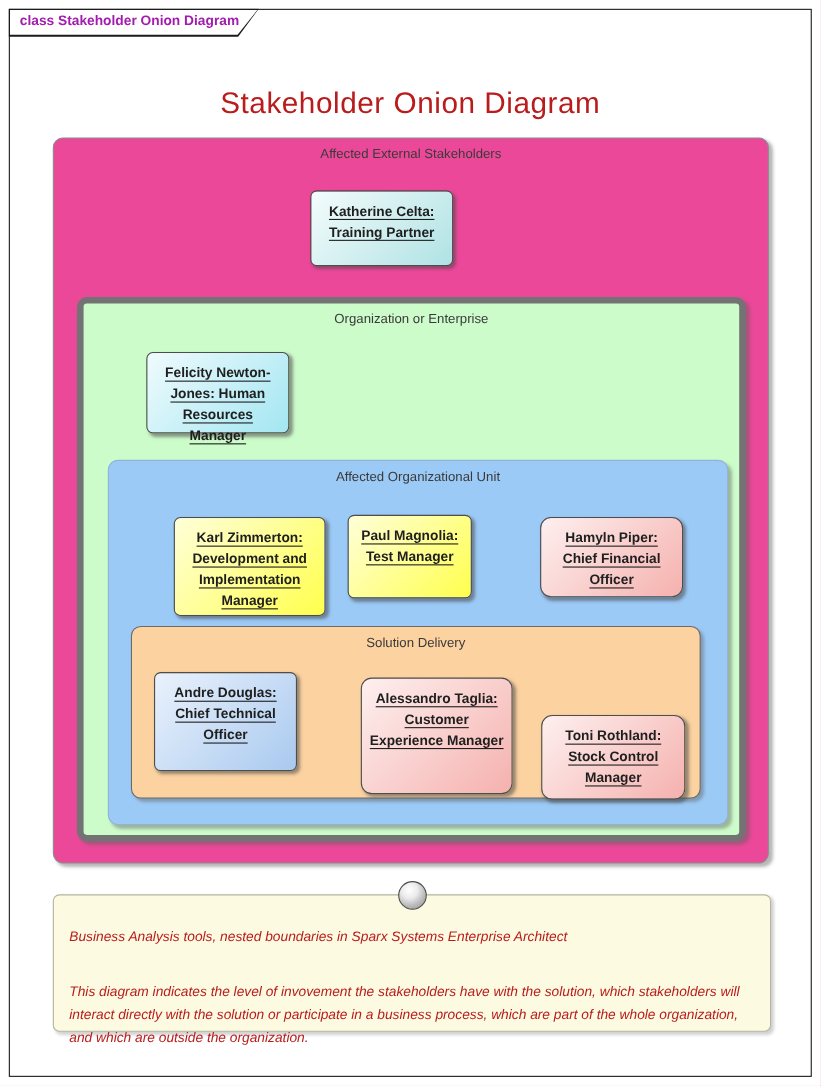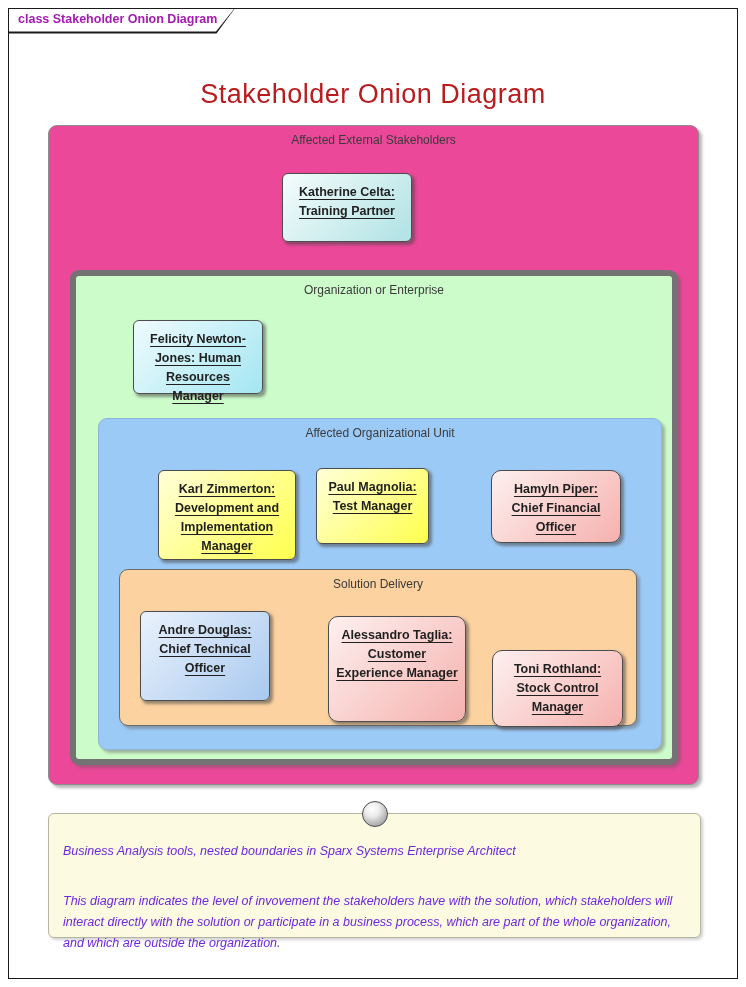--- a/index.html
+++ b/index.html
@@ -78,21 +78,21 @@
   .s-toni       { left:372px; top:44px;  width:131px; height:77px;margin-top:36px; }
 
   
   .note {
     position:absolute; left:39px; top:804px; width:653px; height:125px;
     background:#fcfbe2; border:1px solid #b5b5a1; border-radius:6px;
     box-shadow:2px 2px 3px rgba(0,0,0,0.18);
     padding:27px 16px 10px 14px;
   }
   .note p {
-    font-size:12.5px; font-style:italic; color:#6d28d9; line-height:21px;
+    font-size:12.5px; font-style:italic; color:#b91c1c; line-height:21px;
   }
   .note p + p { margin-top:29px; }
   .note-sphere {
     position:absolute; left:calc(50% - 13px); top:-13px; width:26px; height:26px;
     border-radius:50%; border:1px solid #4a4a4a;
     background:radial-gradient(circle at 38% 30%, #ffffff 0%, #ececec 32%, #bdbdbd 62%, #8a8a8a 100%);
   }
 </style>
 </head>
 <body>

